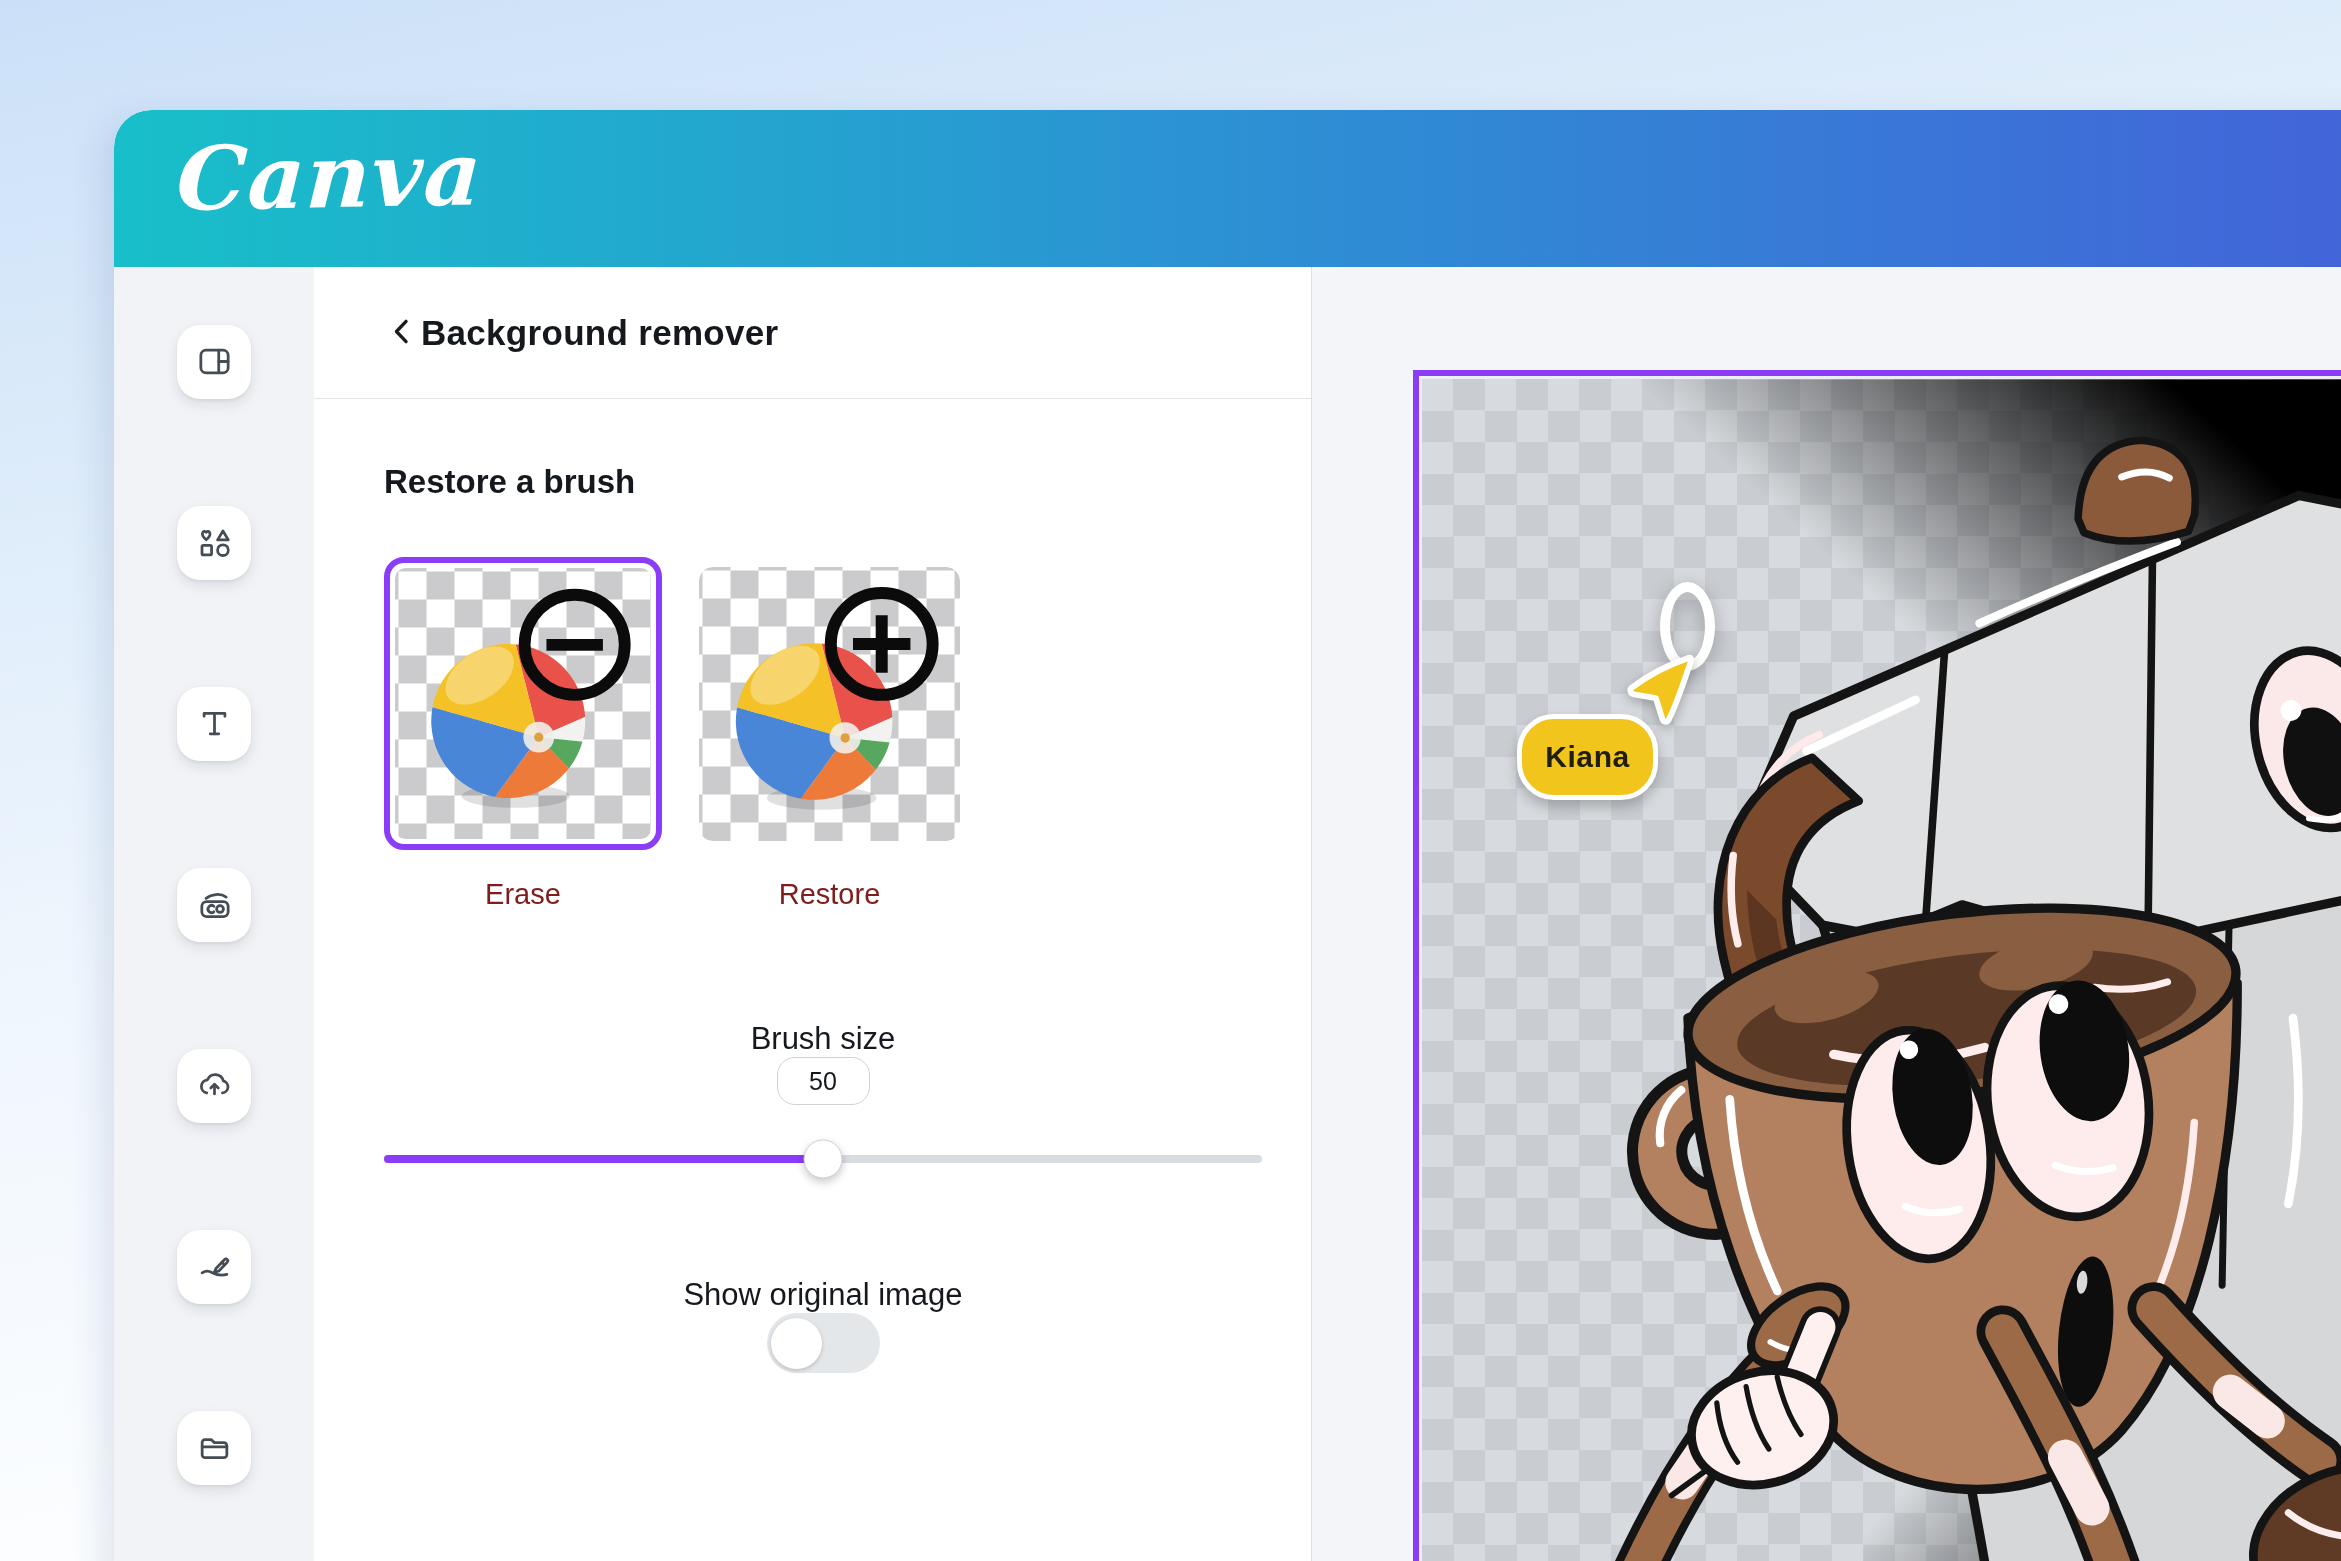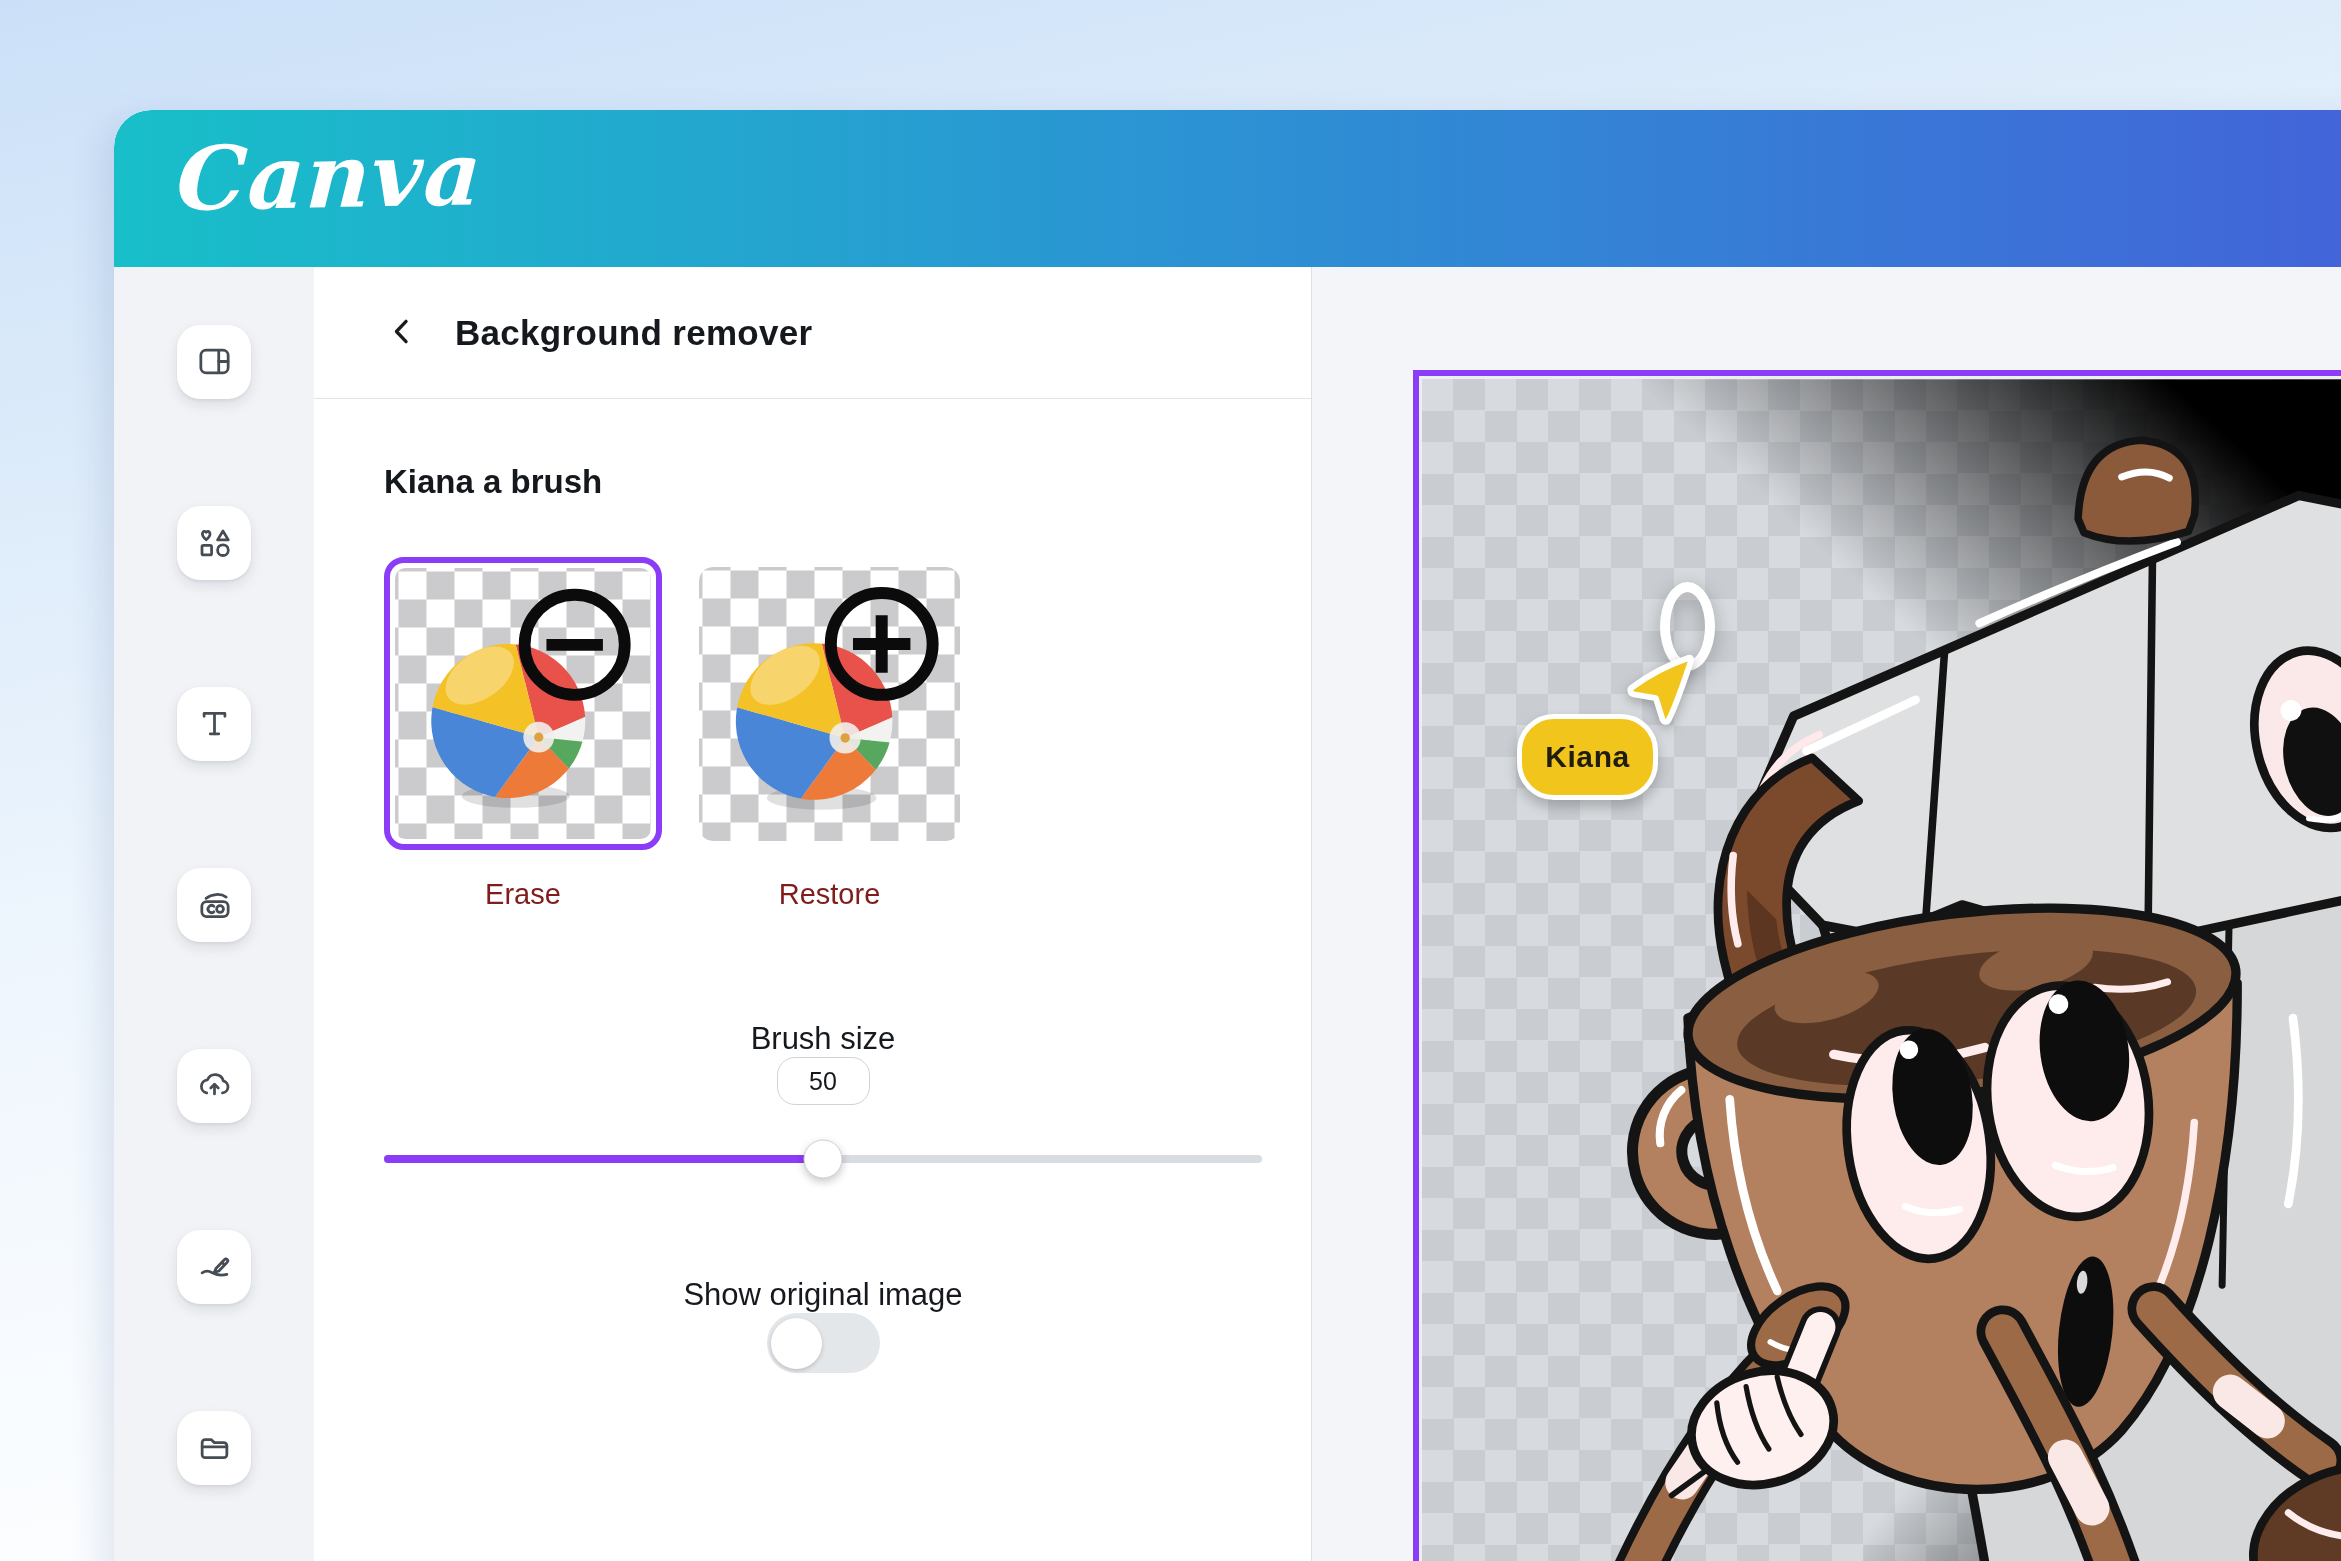--- a/index.html
+++ b/index.html
@@ -50,21 +50,21 @@
   }
   .rail-btn svg{width:39px;height:39px;stroke:#454c54;stroke-width:1.7;fill:none;
     stroke-linecap:round;stroke-linejoin:round;}
   
   .panel{
     position:absolute;left:200px;top:157px;bottom:0;width:998px;background:#fff;
     border-right:1.7px solid #dcdfe3;
   }
   .panel-head{
     position:absolute;left:0;top:0;width:100%;height:132px;
-    display:flex;align-items:center;padding:0 70px;gap:34px;
+    display:flex;align-items:center;padding:0 70px;
     border-bottom:1.7px solid #e2e5e8;
   }
   .back-btn{width:37px;height:37px;display:flex;align-items:center;justify-content:center;cursor:pointer;}
   .back-btn svg{width:33px;height:33px;stroke:#191c1f;stroke-width:2.4;fill:none;stroke-linecap:round;stroke-linejoin:round;}
   .panel-title{font-size:35px;font-weight:700;letter-spacing:0.3px;}
   .panel-body{position:absolute;left:0;top:132px;right:0;bottom:0;padding:64px 49px 0 70px;}
   .section-heading{font-size:33px;font-weight:700;margin-bottom:56px;}
   .brush-row{display:flex;align-items:center;gap:37px;}
   .brush-tile{position:relative;cursor:pointer;overflow:hidden;}
   .brush-tile .checker{
@@ -205,21 +205,21 @@
     <div class="panel-head">
       <div class="back-btn">
         <span><svg viewBox="0 0 24 24">
           <path d="M14.6 4.6 L7.6 12 L14.6 19.4"></path>
         </svg></span>
       </div>
       <div class="panel-title">Background remover</div>
     </div>
 
     <div class="panel-body">
-      <div class="section-heading">Kiana a brush</div>
+      <div class="section-heading">Restore a brush</div>
 
       <div class="brush-row">
 
         <div class="brush-tile selected">
           <div class="checker"></div>
           <svg class="ball" viewBox="0 0 100 100">
             <defs>
                 <clipPath id="bc1">
                   <circle cx="46" cy="54" r="30"></circle>
                 </clipPath>

